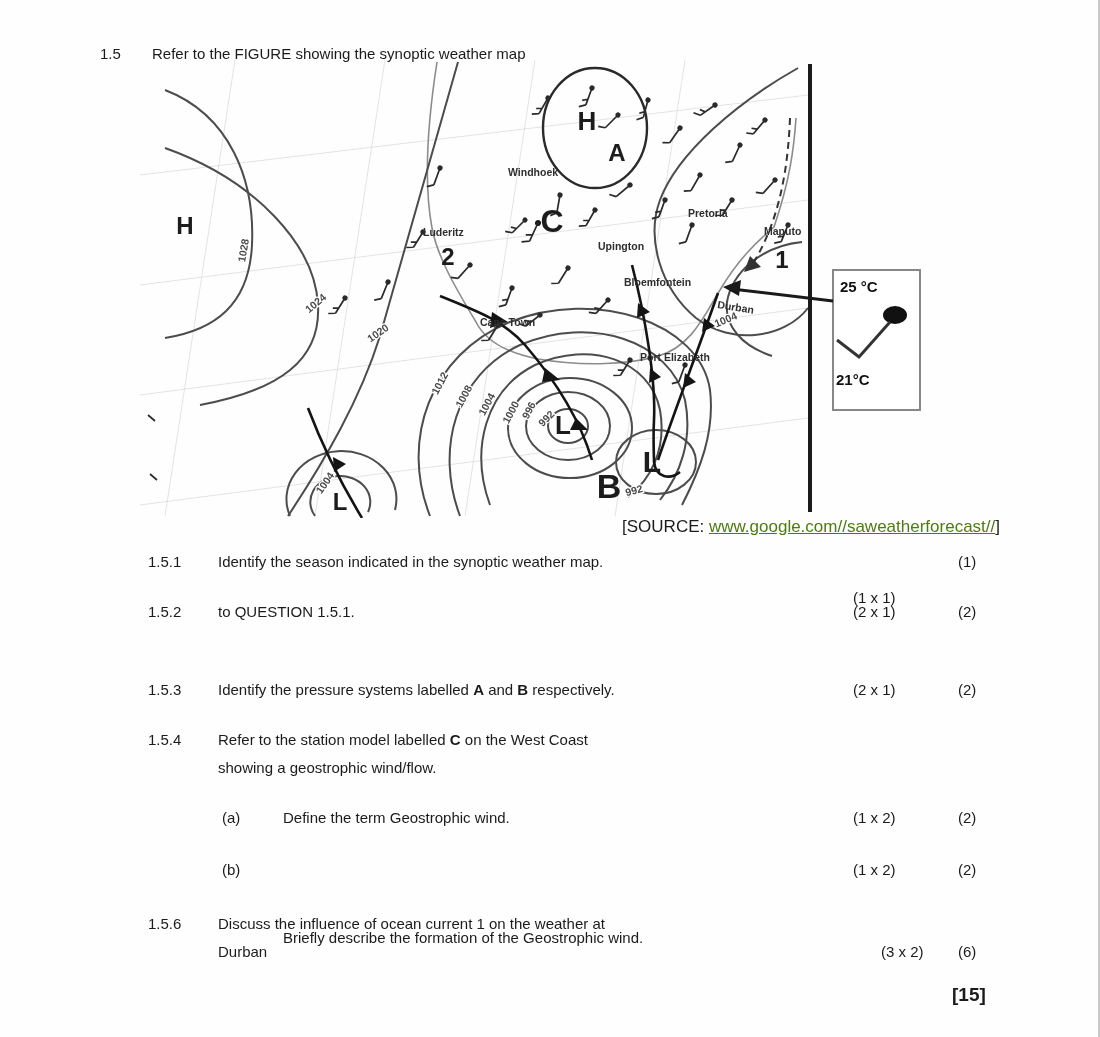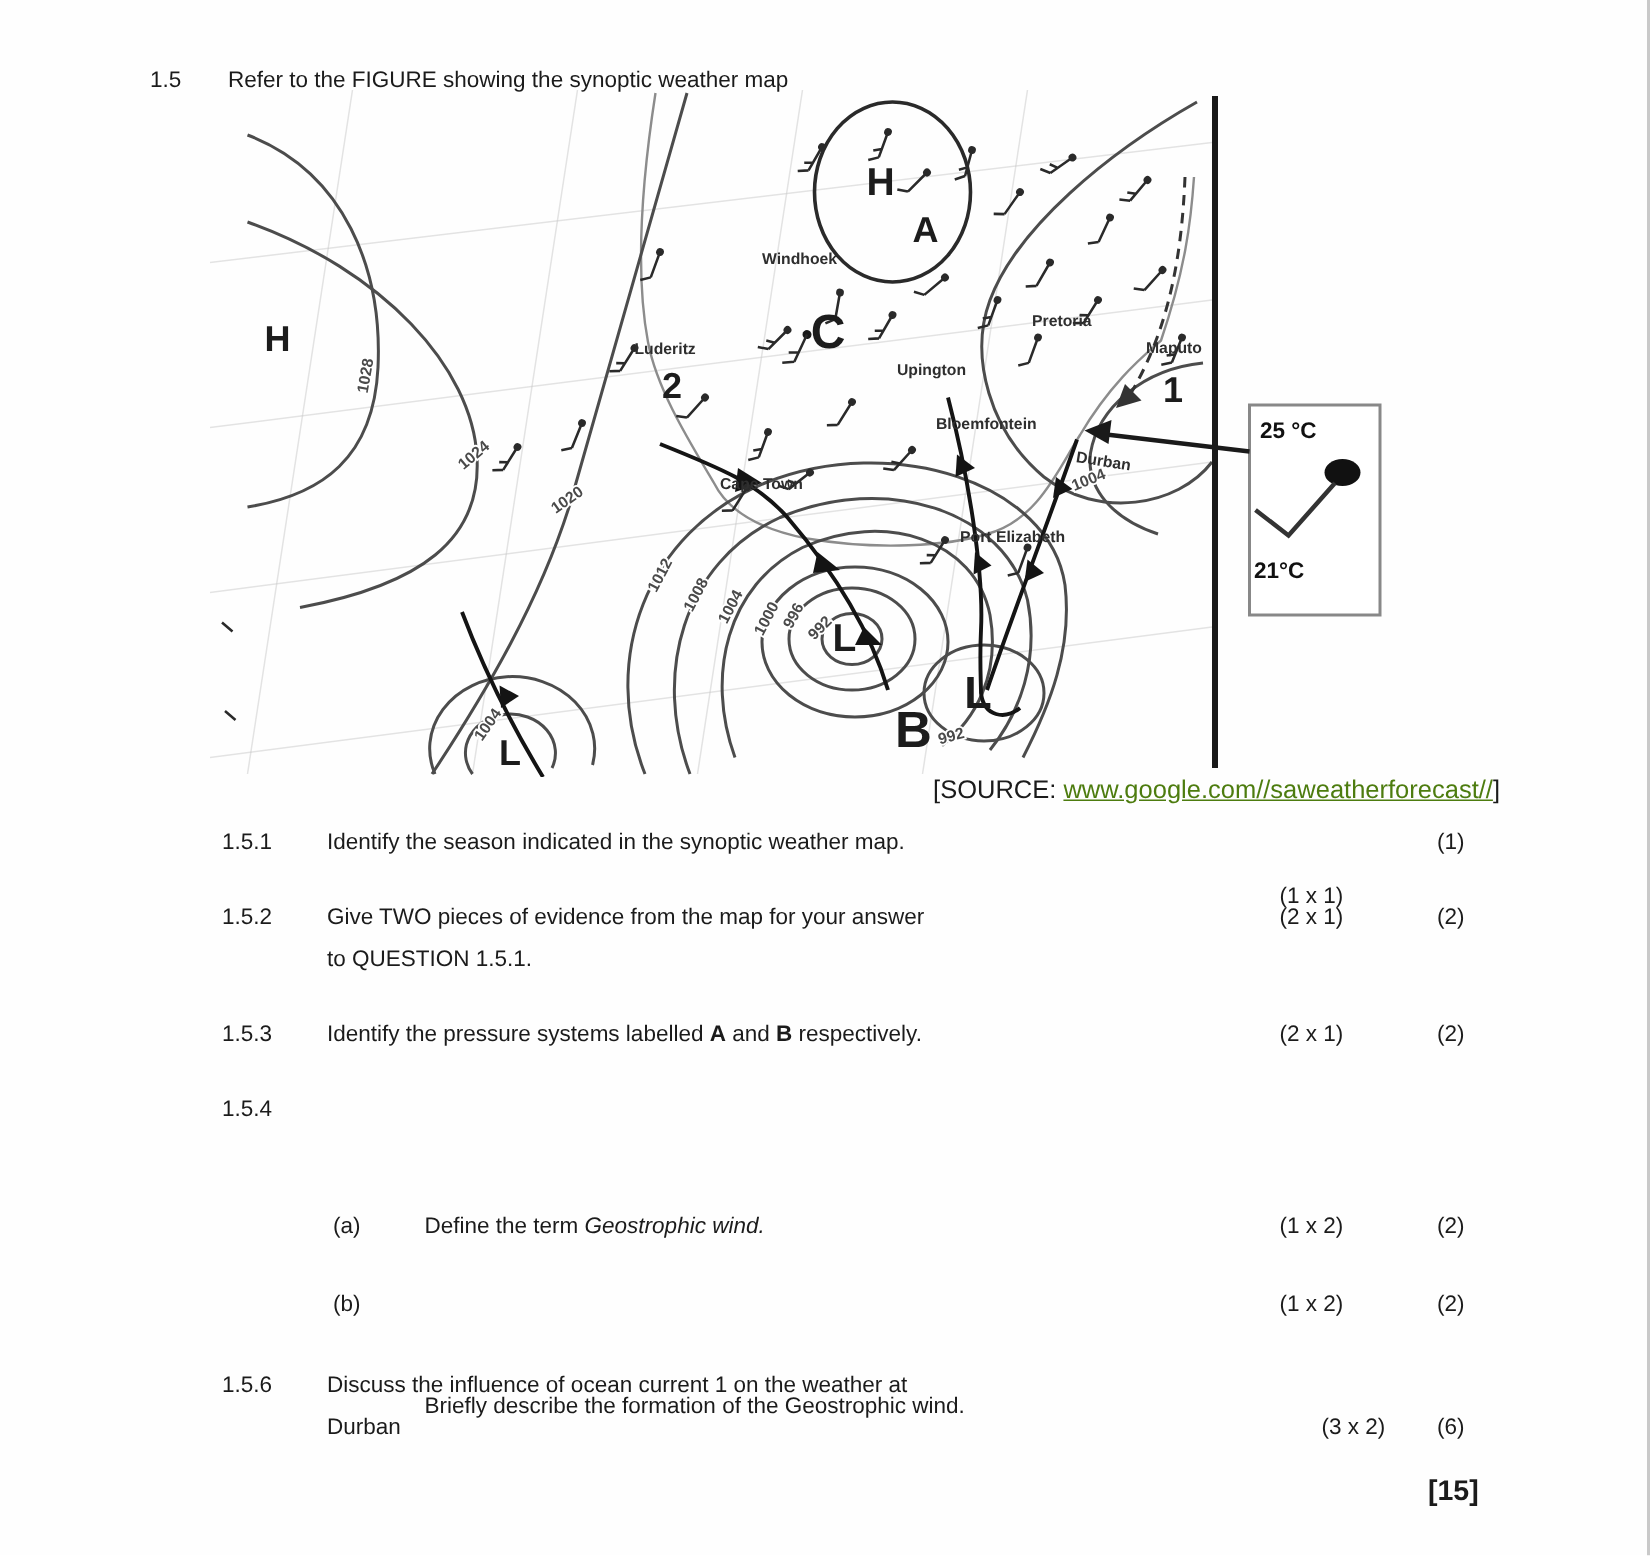--- a/index.html
+++ b/index.html
@@ -4,21 +4,21 @@
 <style>
   html,body{margin:0;padding:0;background:#ffffff;}
   .page{
     position:relative;width:1100px;height:1037px;background:#fefefe;
     font-family:"Liberation Sans",sans-serif;color:#1b1b1b;overflow:hidden;
     border-right:2px solid #c9c9c9;box-sizing:border-box;
   }
   .abs{position:absolute;}
   .txt{font-size:15px;line-height:28px;white-space:nowrap;}
   .b{font-weight:bold;}
-  .i{font-style:italic;}
+  .i{}
   .src{font-size:17px;}
   .src a, .src .lnk{color:#4d7c0f;text-decoration:underline;cursor:pointer;}
   .total{font-weight:bold;font-size:19px;}
   svg text{font-family:"Liberation Sans",sans-serif;}
   .city{font-size:10.5px;font-weight:bold;fill:#2e2e2e;}
   .iso{font-size:10.5px;font-weight:bold;fill:#4a4a4a;paint-order:stroke;stroke:#ffffff;stroke-width:2.5px;}
   .pletter{font-weight:bold;fill:#1c1c1c;}
   .mapline{stroke:#4c4c4c;stroke-width:2;fill:none;}
   .coast{stroke:#8c8c8c;stroke-width:1.6;fill:none;}
   .front{stroke:#141414;stroke-width:2.6;fill:none;}
@@ -285,34 +285,37 @@
 
   <div class="abs txt" style="left:148px;top:548px;text-align:right;">1.5.1</div>
   <div class="abs txt" style="left:218px;top:548px;">
       <div><span>Identify the season indicated in the synoptic weather map.</span></div>
     </div>
   <div class="abs txt" style="left:853px;top:548px;margin-top:36px;">(1 x 1)</div>
   <div class="abs txt" style="left:958px;top:548px;">(1)</div>
 
   <div class="abs txt" style="left:148px;top:598px;">1.5.2</div>
   <div class="abs txt" style="left:218px;top:598px;">
-    <div><span>Give TWO pieces of evidence from the map for your answer</span></div>
     <div><span>to QUESTION 1.5.1.</span></div>
   </div>
   <div class="abs txt" style="left:853px;top:598px;">(2 x 1)</div>
   <div class="abs txt" style="left:958px;top:598px;">(2)</div>
 
   <div class="abs txt" style="left:148px;top:676px;">1.5.3</div>
   <div class="abs txt" style="left:218px;top:676px;">
       <div><span>Identify the pressure systems labelled </span><span class="b">A</span><span> and </span><span class="b">B</span><span> respectively.</span></div>
     </div>
   <div class="abs txt" style="left:853px;top:676px;">(2 x 1)</div>
   <div class="abs txt" style="left:958px;top:676px;">(2)</div>
 
   <div class="abs txt" style="left:148px;top:726px;">1.5.4</div>
+  <div class="abs txt" style="left:218px;top:726px;">
+    <div><span>Refer to the station model labelled </span><span class="b">C</span><span> on the West Coast</span></div>
+    <div><span>showing a geostrophic wind/flow.</span></div>
+  </div>
 
   <div class="abs txt" style="left:222px;top:804px;">(a)</div>
   <div class="abs txt" style="left:283px;top:804px;">
       <div><span>Define the term </span><span class="i">Geostrophic wind.</span></div>
     </div>
   <div class="abs txt" style="left:853px;top:804px;">(1 x 2)</div>
   <div class="abs txt" style="left:958px;top:804px;">(2)</div>
 
   <div class="abs txt" style="left:222px;top:856px;">(b)</div>
   <div class="abs txt" style="left:283px;top:884px;margin-top:40px;">

